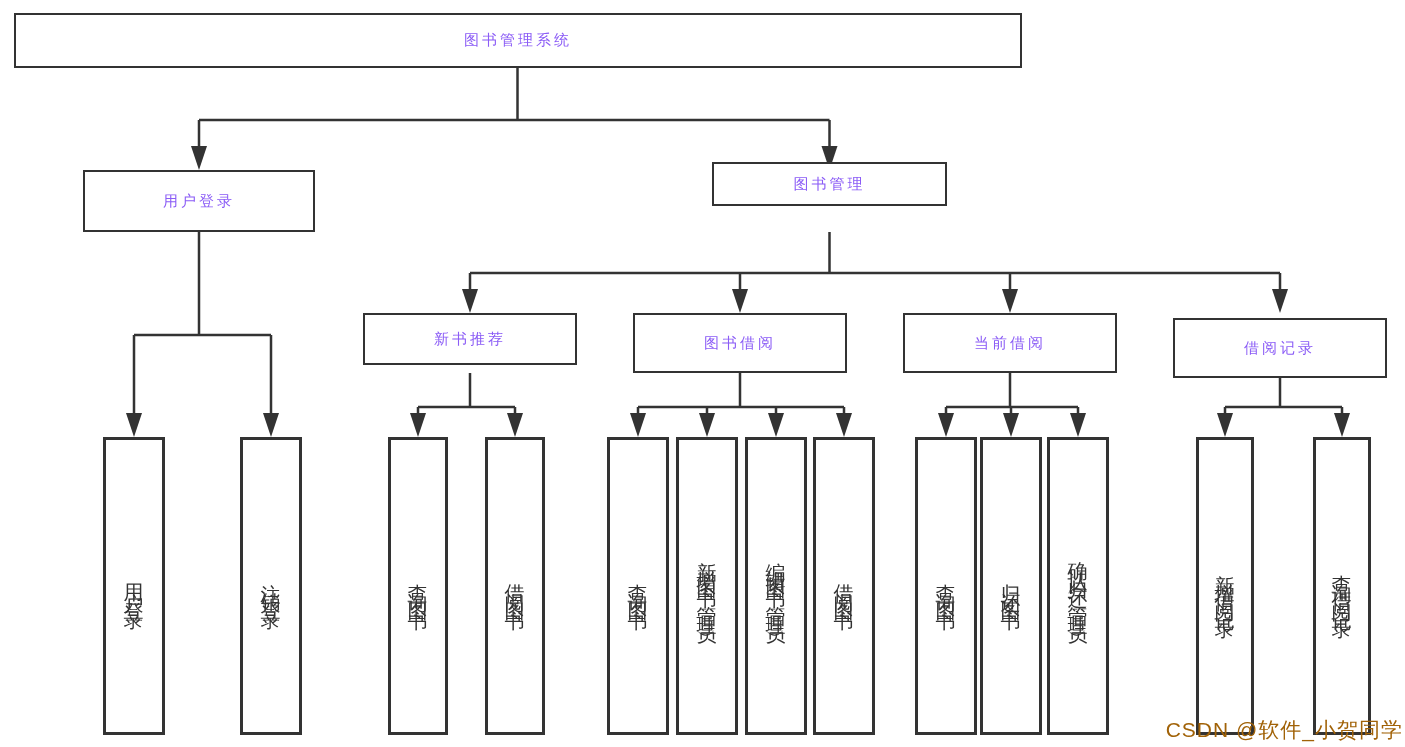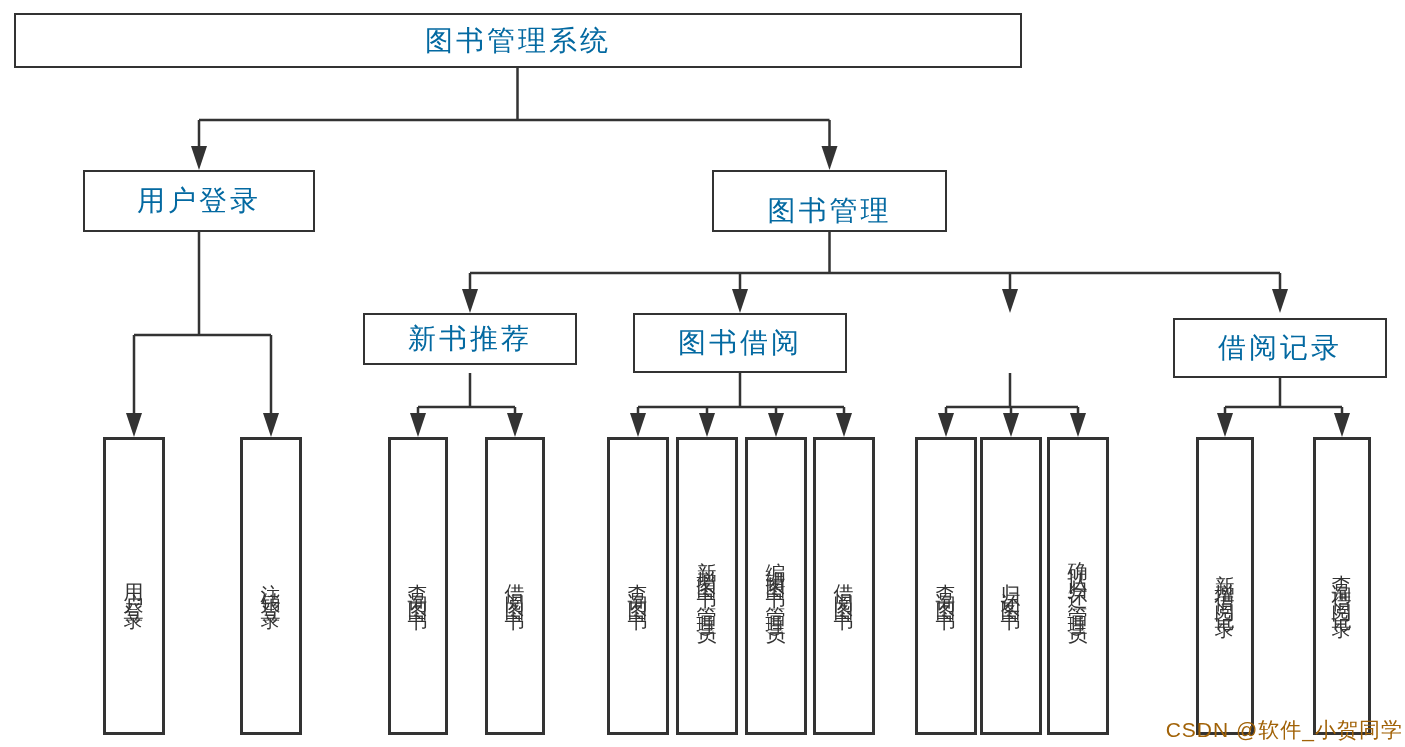--- a/index.html
+++ b/index.html
@@ -24,24 +24,24 @@
     position: absolute;
     box-sizing: border-box;
     background: #ffffff;
     border: 2px solid #333333;
     display: flex;
     align-items: center;
     justify-content: center;
     color: #333333;
   }
   .hlabel {
-    font-size: 28px;
+    font-size: 15px;
     letter-spacing: 3px;
     white-space: nowrap;
-    color: #0369a1;
+    color: #8b5cf6;
   }
   .leaf {
     border-width: 3px;
   }
   .vlabel {
     writing-mode: vertical-rl;
     text-orientation: mixed;
     font-size: 20px;
     letter-spacing: 9px;
     line-height: 1.1;
@@ -117,29 +117,32 @@
     </g>
   </svg>
 
   <div class="box" style="left:14px; top:13px; width:1008px; height:55px;">
     <span class="hlabel">图书管理系统</span>
   </div>
 
   <div class="box" style="left:83px; top:170px; width:232px; height:62px;">
     <span class="hlabel">用户登录</span>
   </div>
-  <div class="box" style="left:712px; top:170px; width:235px; height:62px;align-items:flex-end;">
+  <div class="box" style="left:712px; top:162px; width:235px; height:44px;">
     <span class="hlabel">图书管理</span>
   </div>
 
   <div class="box" style="left:363px; top:313px; width:214px; height:52px;">
     <span class="hlabel">新书推荐</span>
   </div>
   <div class="box" style="left:633px; top:313px; width:214px; height:60px;">
     <span class="hlabel">图书借阅</span>
+  </div>
+  <div class="box" style="left:903px; top:313px; width:214px; height:60px;">
+    <span class="hlabel">当前借阅</span>
   </div>
   <div class="box" style="left:1173px; top:318px; width:214px; height:60px;">
     <span class="hlabel">借阅记录</span>
   </div>
 
   <div class="box leaf" style="left:103px; top:437px; width:62px; height:298px;">
     <span class="vlabel">用户登录</span>
   </div>
   <div class="box leaf" style="left:240px; top:437px; width:62px; height:298px;">
     <span class="vlabel">注销登录</span>

